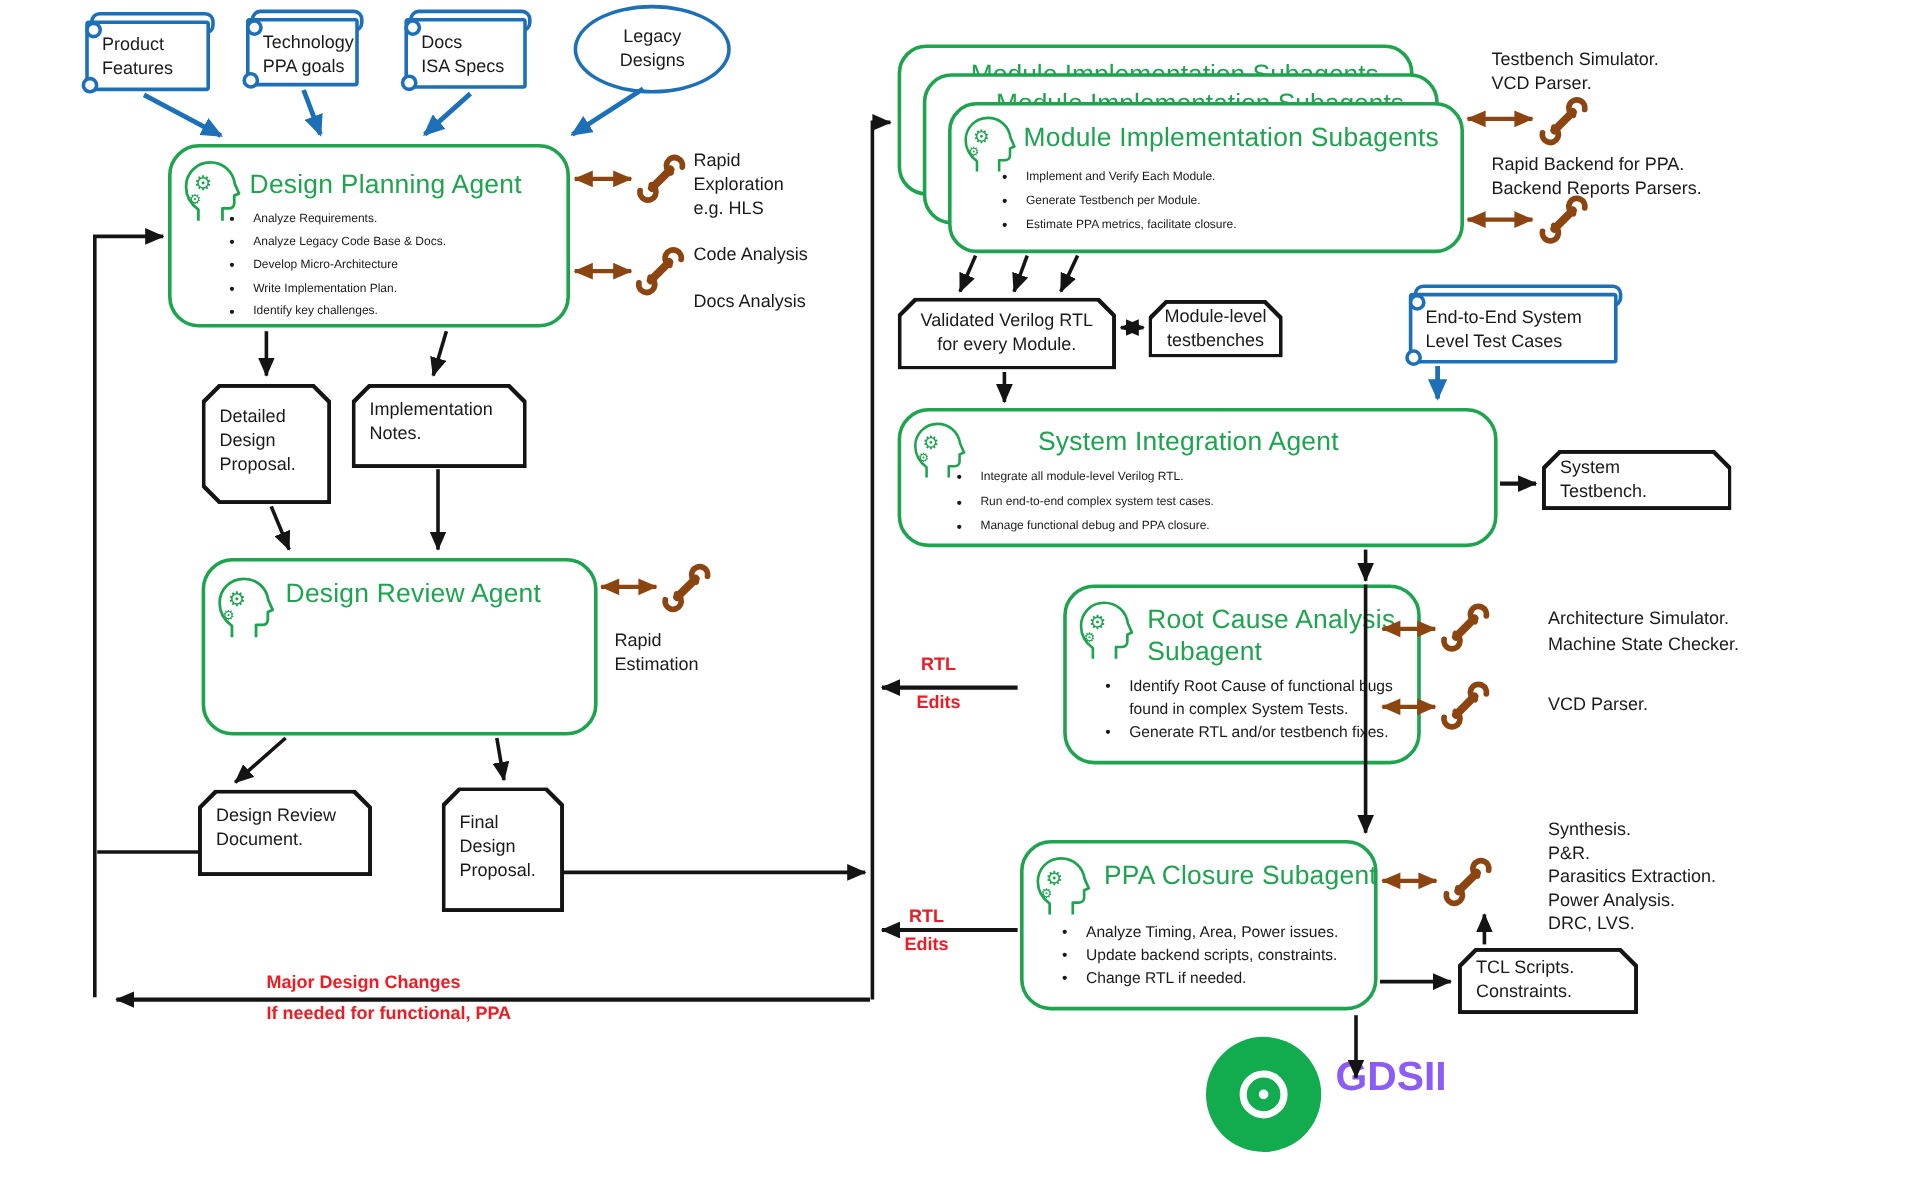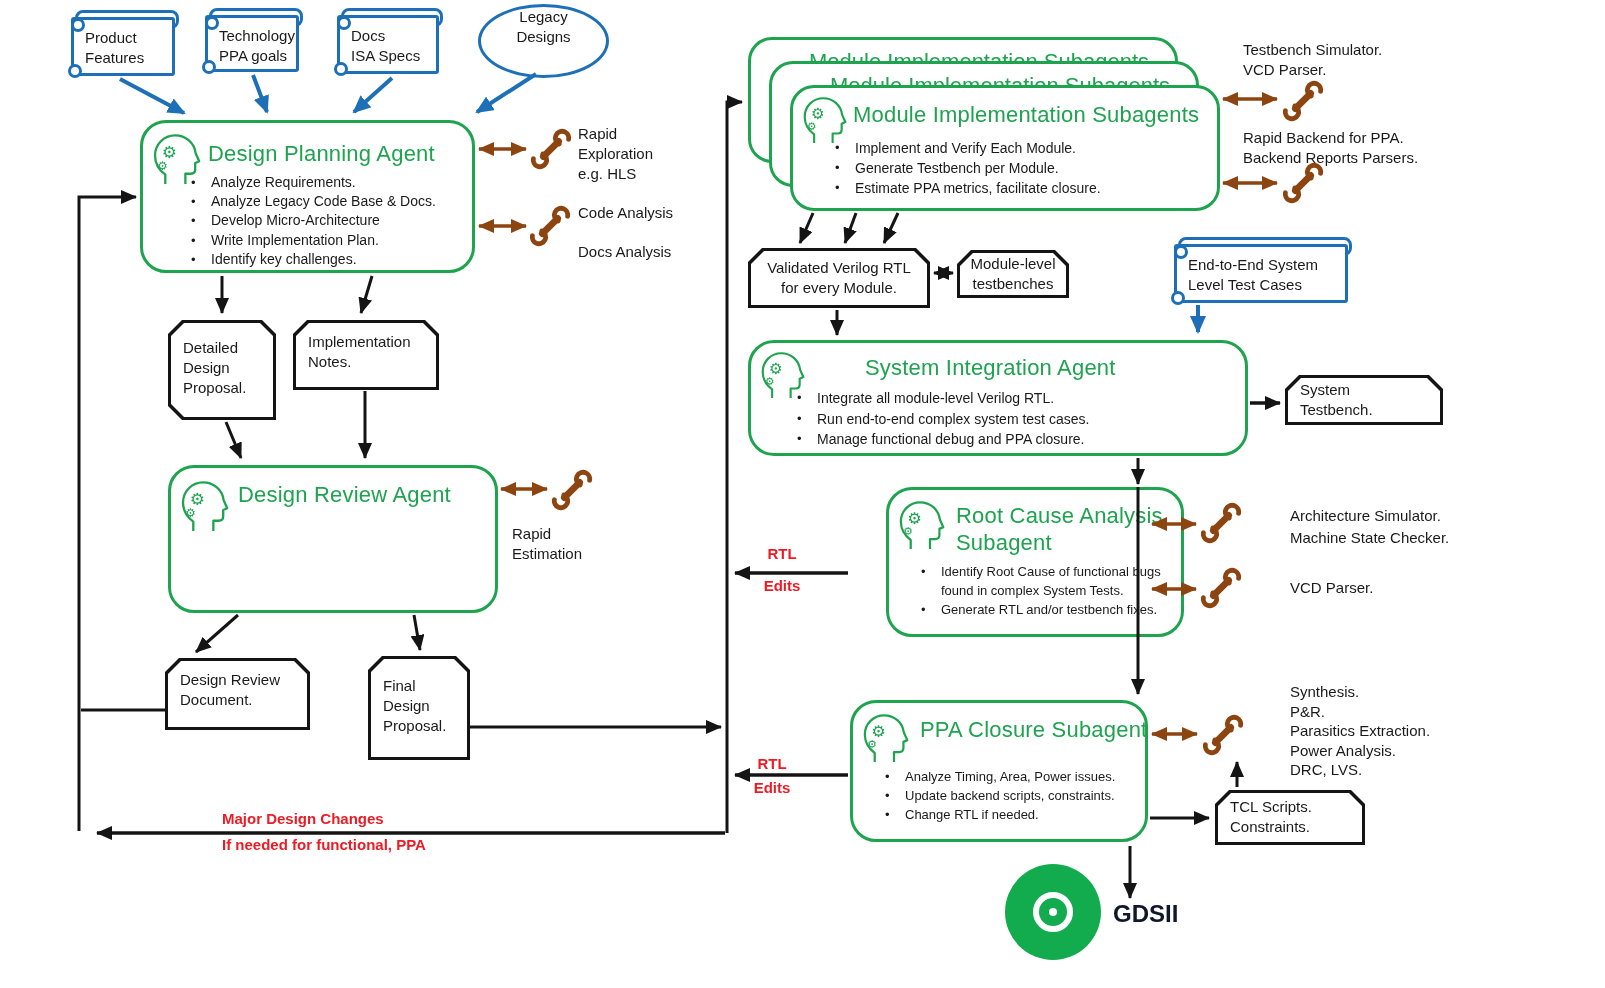--- a/index.html
+++ b/index.html
@@ -4,21 +4,21 @@
 <style>
   html,body{margin:0;padding:0;}
   body{width:1605px;height:988px;position:relative;background:#ffffff;
        font-family:"Liberation Sans",sans-serif;color:#1a1a1a;overflow:hidden;}
   .abs{position:absolute;}
   .pre{white-space:pre-line;}
 
   
   .agent{position:absolute;background:#fff;border:3.5px solid #1ea34f;border-radius:26px;box-sizing:border-box;}
   .agent-title{position:absolute;color:#1ea34f;font-size:22px;line-height:26px;letter-spacing:.2px;}
-  .agent ul{position:absolute;margin:0;padding:0;list-style:none;font-size:14px;}
+  .agent ul{position:absolute;margin:0;padding:0;list-style:none;font-size:10px;}
   .agent li{position:relative;padding-left:26px;}
   .agent li::before{content:"\2022";position:absolute;left:6px;top:0;font-size:13px;}
 
   
   .stack-box{position:absolute;background:#fff;border:3px solid #1ea34f;border-radius:24px;box-sizing:border-box;overflow:hidden;}
 
   
   .snipbox{position:absolute;}
   .snipbox .bg{position:absolute;inset:0;background:#141414;
      clip-path:polygon(14px 0,calc(100% - 14px) 0,100% 14px,100% 100%,0 100%,0 14px);}
@@ -31,33 +31,33 @@
 
   
   .scroll{position:absolute;}
   .scroll .body{position:absolute;left:0;top:7px;right:4px;bottom:0;background:#fff;border:3px solid #1d70b8;border-radius:3px;}
   .scroll .bar{position:absolute;left:4px;top:0;right:0;height:13px;background:#fff;border:3px solid #1d70b8;border-radius:8px;}
   .scroll .curl1{position:absolute;left:0;top:8px;width:8px;height:8px;border:3px solid #1d70b8;border-radius:50%;background:#fff;}
   .scroll .curl2{position:absolute;left:-3px;bottom:-2px;width:8px;height:8px;border:3px solid #1d70b8;border-radius:50%;background:#fff;}
   .scroll .txt{position:absolute;left:14px;top:18px;font-size:15px;line-height:20px;}
 
   .ellipse{position:absolute;border:3px solid #1d70b8;border-radius:50%;background:#fff;
-           display:flex;align-items:flex-start;justify-content:center;text-align:center;font-size:15px;line-height:20px;}
+           display:flex;align-items:center;justify-content:center;text-align:center;font-size:15px;line-height:20px;}
 
   .toollabel{position:absolute;font-size:15px;line-height:20px;}
   .redlabel{position:absolute;color:#ec1c24;font-weight:bold;font-size:15px;line-height:18px;text-align:center;}
 
   .overlay{position:absolute;left:0;top:0;z-index:9;pointer-events:none;}
   .node{z-index:4;}
   .z1{z-index:1}.z2{z-index:2}.z3{z-index:3}
 
   .gdsii-circle{position:absolute;left:1005px;top:864px;width:96px;height:96px;border-radius:50%;background:#12ab4e;z-index:4;}
   .gdsii-ring{position:absolute;left:28px;top:28px;width:28px;height:28px;border:6px solid #fff;border-radius:50%;}
   .gdsii-dot{position:absolute;left:44px;top:44px;width:8px;height:8px;background:#fff;border-radius:50%;}
-  .gdsii-label{position:absolute;left:1113px;top:900px;color:#0f172a;font-weight:bold;font-size:24px;z-index:4;}
+  .gdsii-label{position:absolute;left:1113px;top:878px;color:#8b5cf6;font-weight:bold;font-size:34px;z-index:4;}
   .stack-title{position:absolute;left:58px;top:9px;font-size:22px;color:#1ea34f;white-space:nowrap;}
 </style>
 </head>
 <body>
 
 <div class="scroll node" style="left:71px;top:10px;width:108px;height:66px;">
   <div class="bar"></div>
   <div class="body"></div>
   <div class="curl1"></div>
     <div class="curl2"></div>

